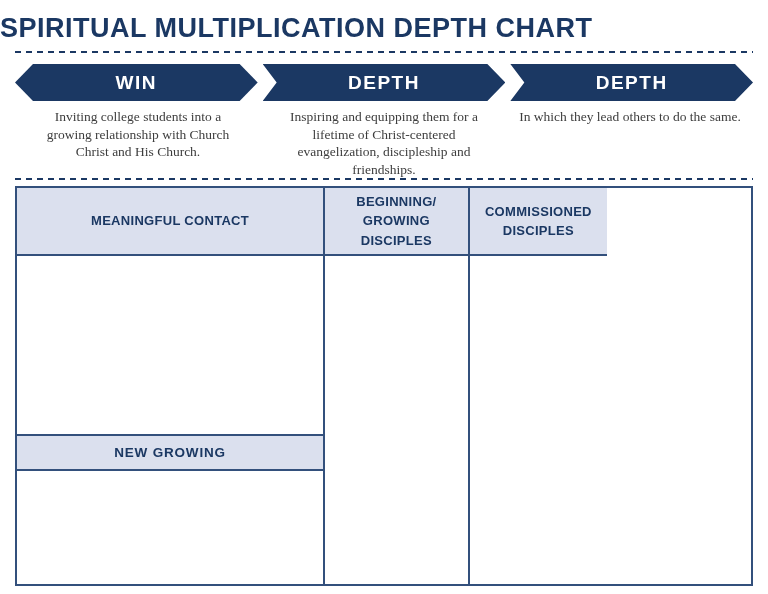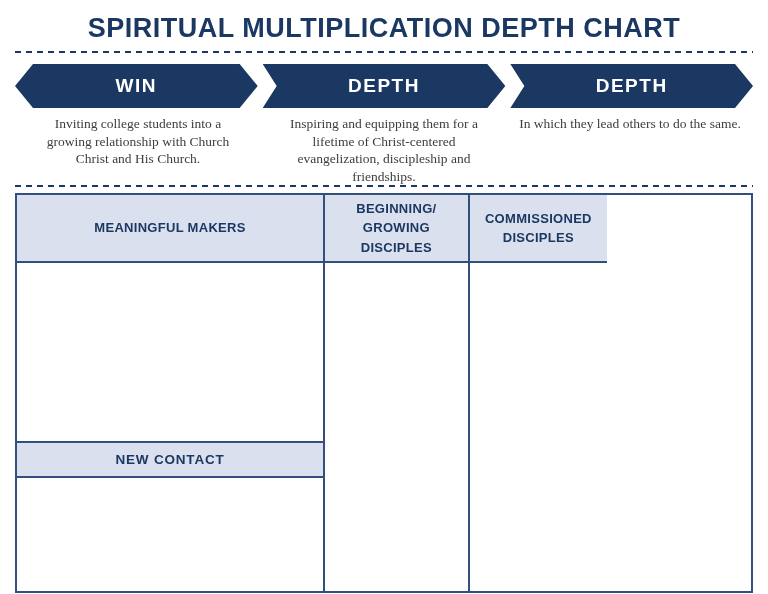--- a/index.html
+++ b/index.html
@@ -7,39 +7,38 @@
   .page {
     position: relative;
     width: 768px;
     height: 594px;
     background: #ffffff;
     font-family: "Liberation Sans", sans-serif;
     overflow: hidden;
   }
   .title {
     margin-top: 13px;
-    text-align: center;
     color: #1b3863;
     font-size: 27px;
     font-weight: bold;
     letter-spacing: 0.5px;
     line-height: 1.15;
   }
   .divider {
     height: 2px;
     margin: 0 15px;
     background: repeating-linear-gradient(90deg, #1b3863 0 6px, transparent 6px 11px);
   }
   .divider-top { margin-top: 7px; }
   .divider-mid { margin-top: 0; }
   .arrows {
     display: flex;
     gap: 5px;
     margin: 11px 15px 0;
-    height: 44px;
+    height: 37px;
   }
   .arrow {
     flex: 1;
     background: #1b3863;
     color: #ffffff;
     display: flex;
     align-items: center;
     justify-content: center;
     font-weight: bold;
     font-size: 19px;
@@ -146,25 +145,25 @@
       <p>In which they lead others to do the same.</p>
     </div>
   </div>
 
   <div class="divider divider-mid"></div>
 
   <div class="grid">
 
     <div class="col col-0">
       <div class="hcell">
-        <span>MEANINGFUL MAKERS</span>
+        <span>MEANINGFUL CONTACT</span>
       </div>
       <div class="body-top"></div>
       <div class="band">
-        <span>NEW CONTACT</span>
+        <span>NEW GROWING</span>
       </div>
       <div class="body-cell"></div>
     </div>
 
     <div class="col col-1">
       <div class="hcell">
         <span>BEGINNING/ GROWING DISCIPLES</span>
       </div>
       <div class="body-cell"></div>
     </div>

